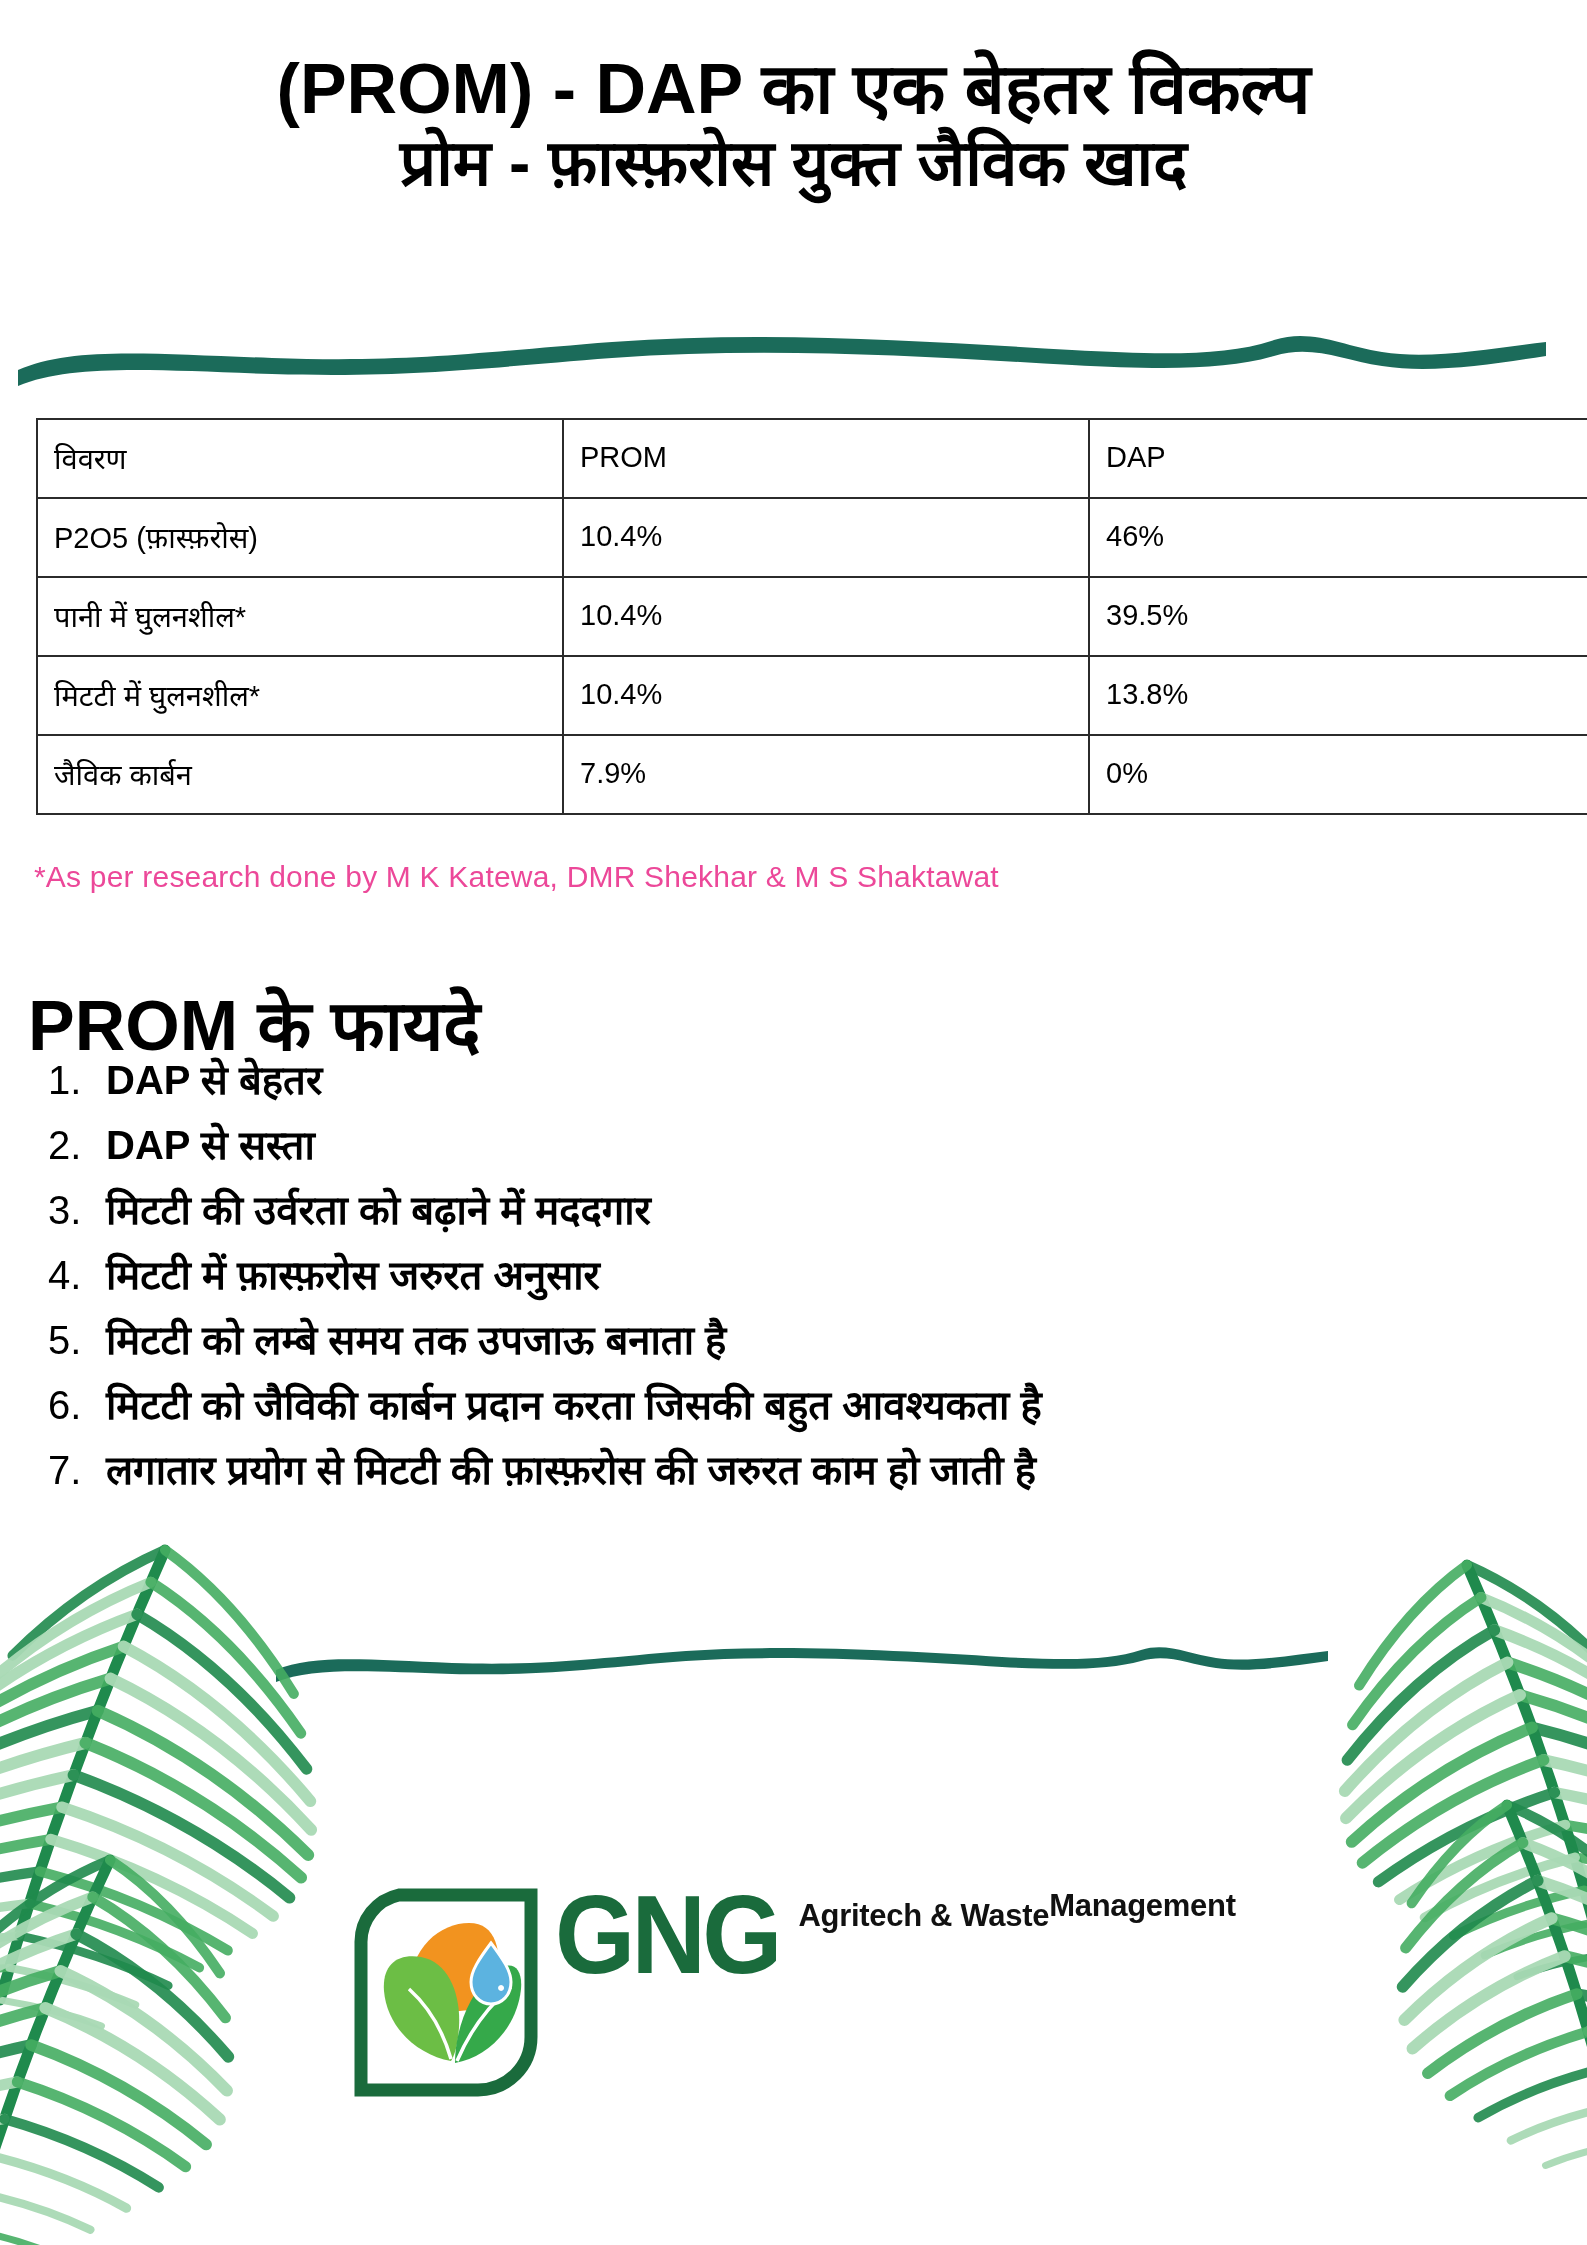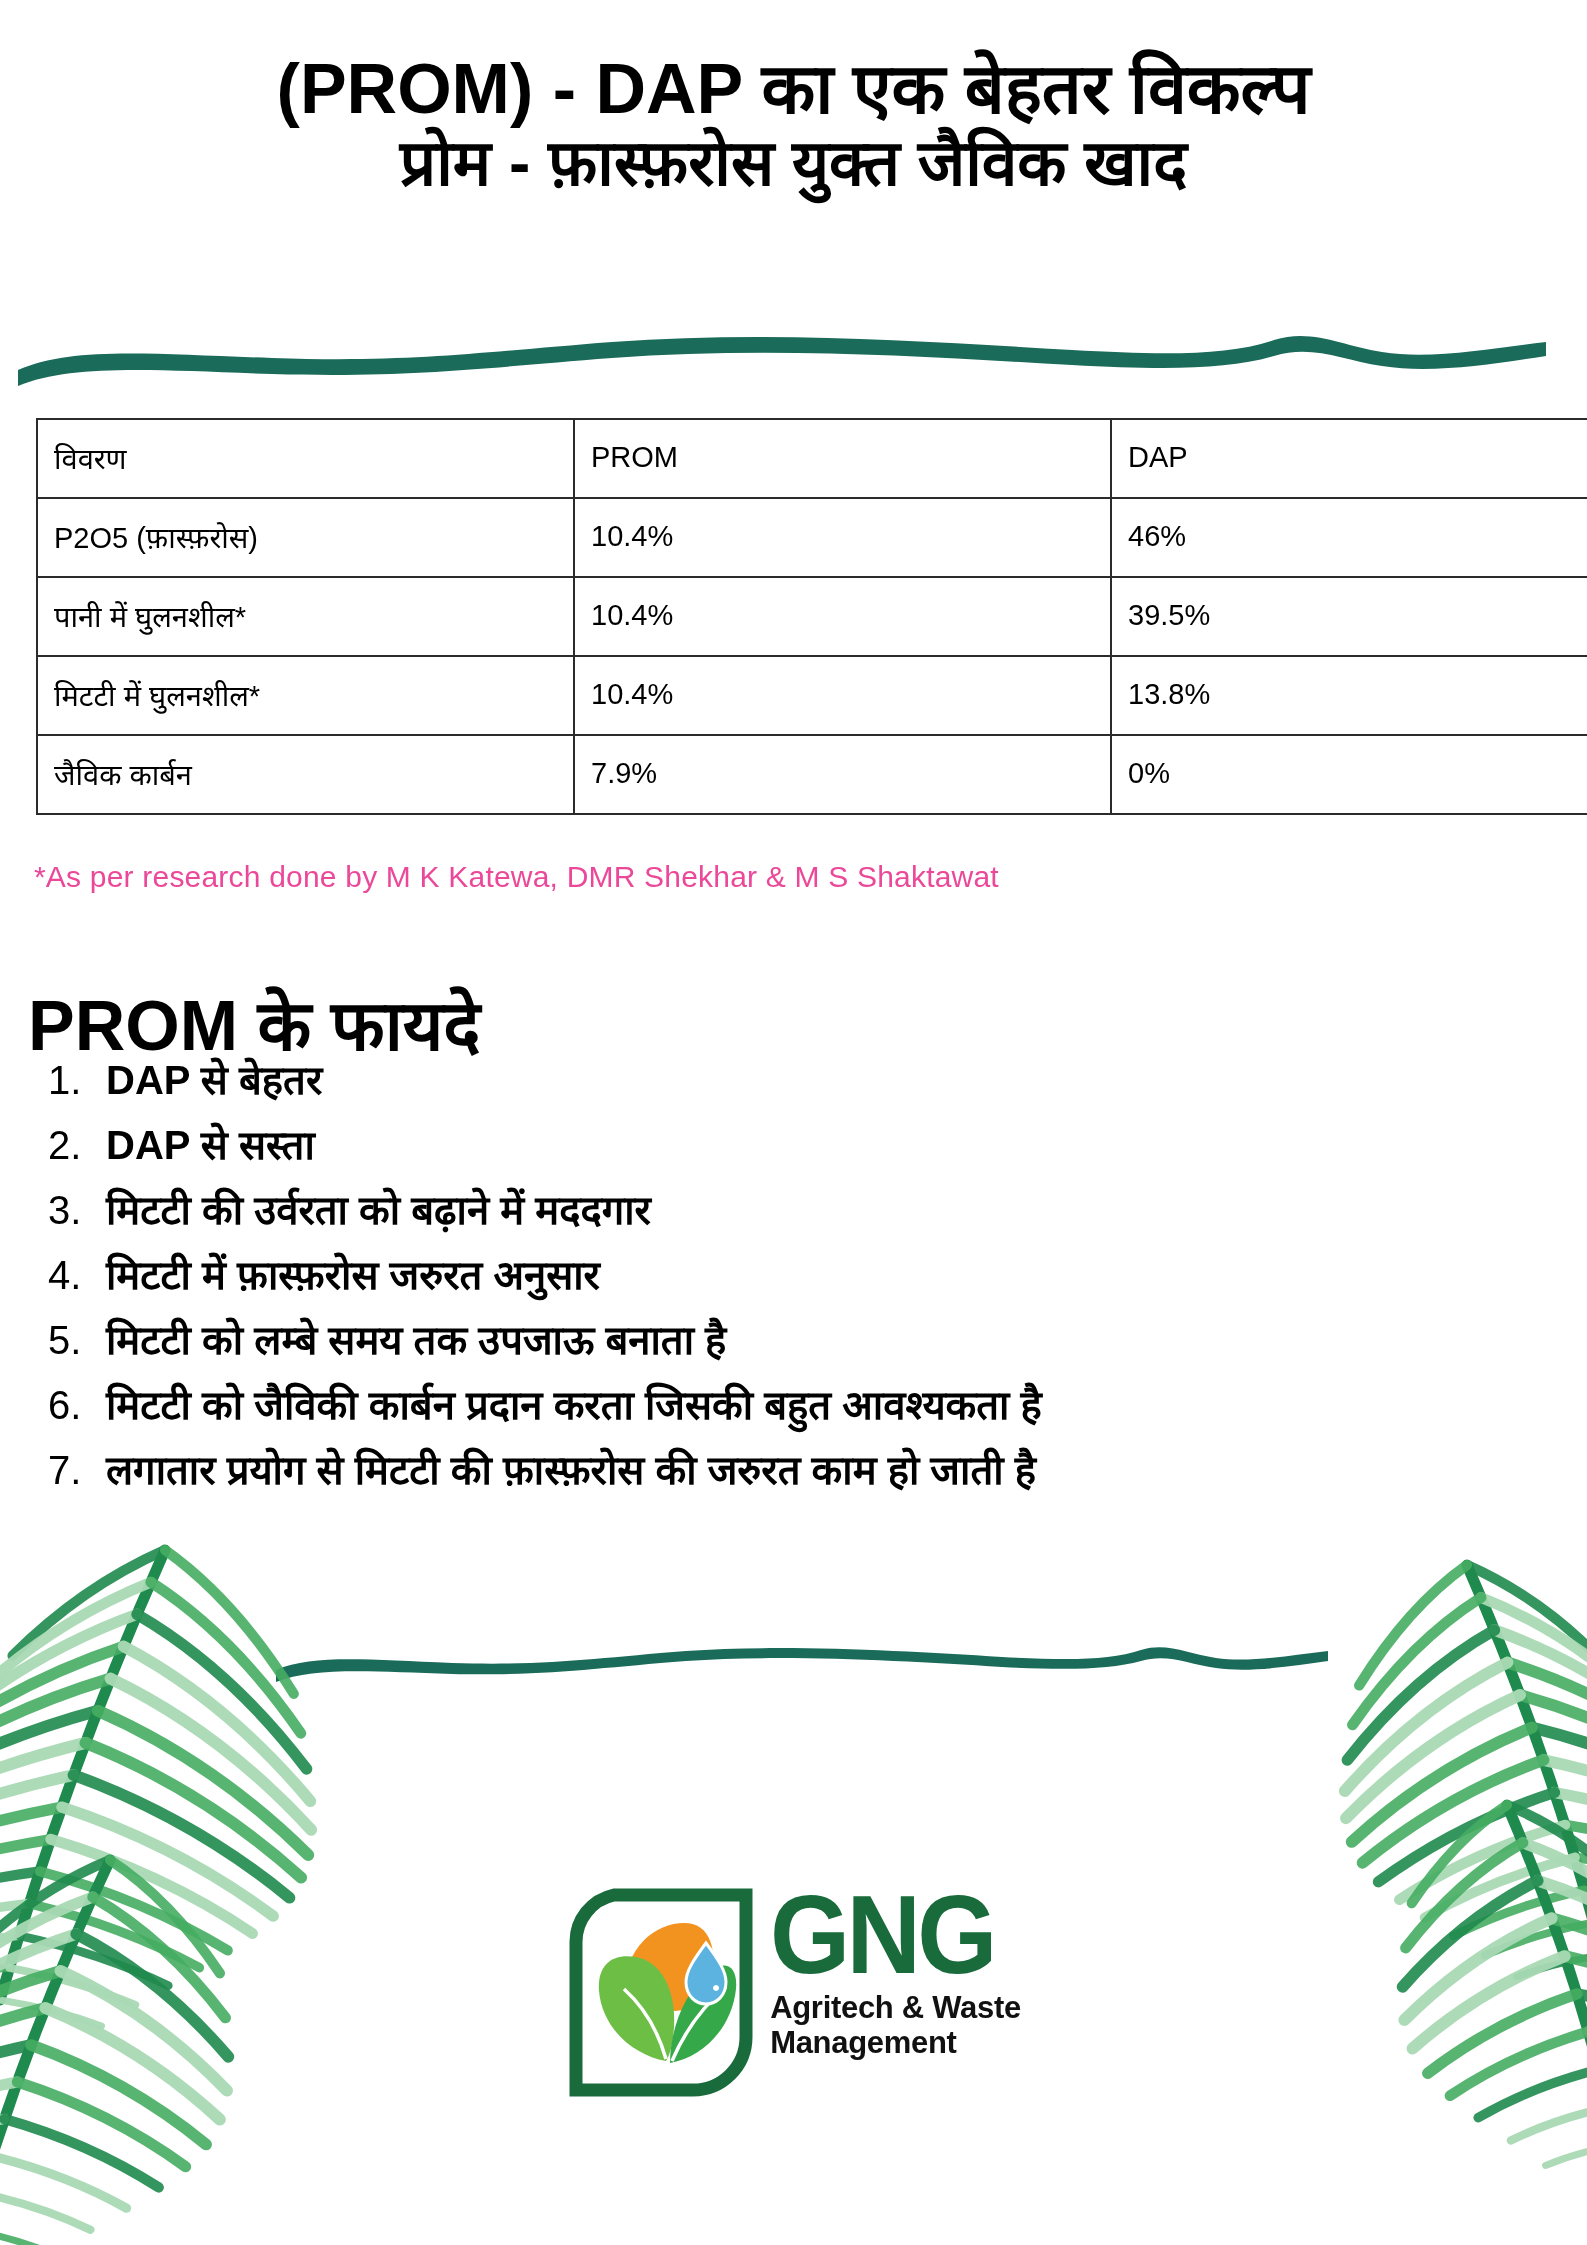--- a/index.html
+++ b/index.html
@@ -44,21 +44,21 @@
     position: absolute;
     top: 418px;
     left: 36px;
     width: 1490px;
     border-collapse: collapse;
     font-size: 29px;
     table-layout: fixed;
   }
   #comparison-table td, #comparison-table th {
     border: 2px solid #2b2b2b;
-    padding: 18px 19px 20px 16px;
+    padding: 18px 8px 20px 16px;
     text-align: left;
     font-weight: normal;
     vertical-align: middle;
     height: 36px;
     background: #ffffff;
   }
   #comparison-table th { font-weight: normal; }
   .col-desc  { width: 500px; }
   .col-prom  { width: 500px; }
   .col-dap   { width: 490px; border-right-color: #cfcfcf !important; }
@@ -140,21 +140,21 @@
     width: 1587px;
     display: flex;
     justify-content: center;
     align-items: flex-start;
   }
   #logo-mark { width: 190px; height: 215px; flex: 0 0 auto; }
   #logo-text-wrap {
     margin-left: 14px;
     padding-top: 4px;
     display: flex;
-    flex-direction: column;
+    flex-direction: row;
     align-items: flex-start;
   }
   #logo-wordmark {
     font-size: 112px;
     font-weight: bold;
     color: #1a6b3c;
     line-height: 0.82;
     letter-spacing: -4px;
     transform: scaleX(0.92);
     transform-origin: left center;

